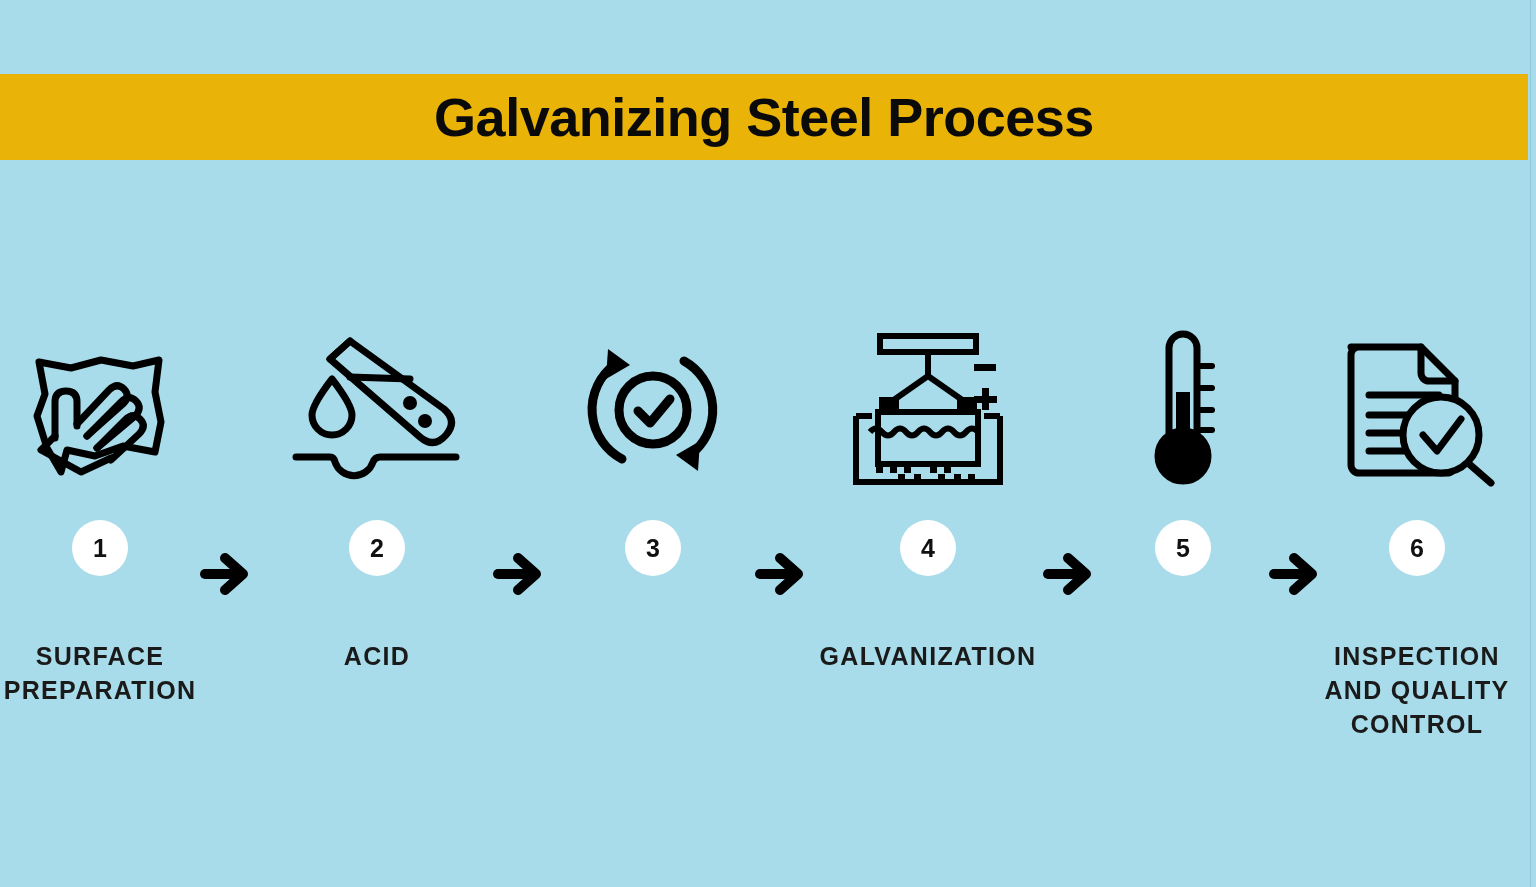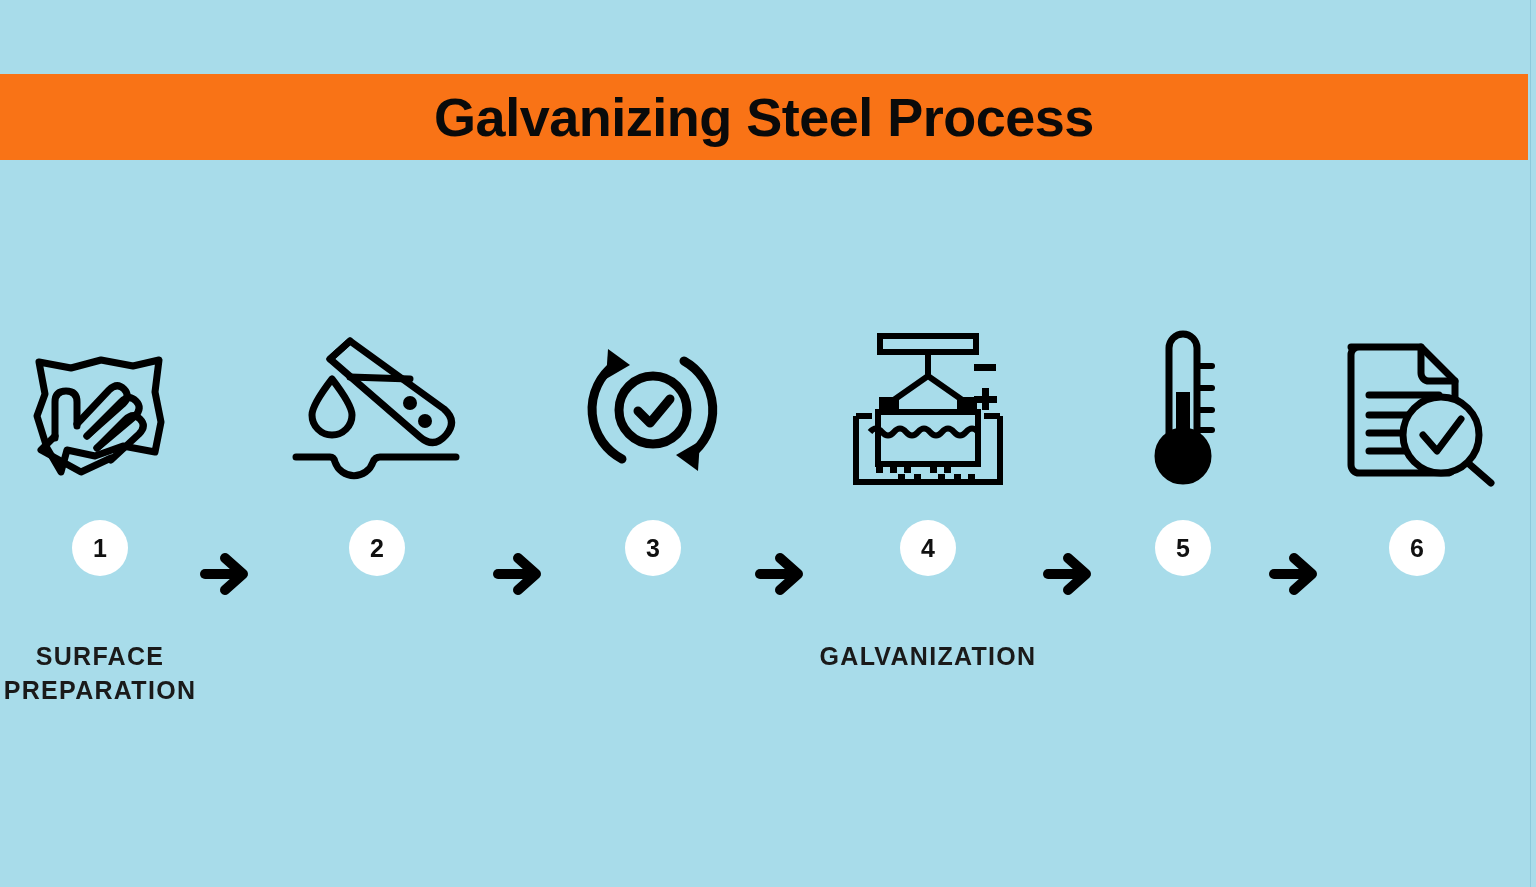--- a/index.html
+++ b/index.html
@@ -13,21 +13,21 @@
   
   .edge-strip {
     position:absolute; top:0; right:0; width:6px; height:887px;
     background:#a8dcea; border-left:1px solid #8ec9da;
   }
 
   
   .title-banner {
     position:absolute; left:0; top:74px;
     width:1528px; height:86px;
-    background:#f97316;
+    background:#eab308;
     display:flex; align-items:center; justify-content:center;
   }
   .title-text {
     font-size:54px;
     font-weight:bold;
     color:#0a0a0a;
     letter-spacing:-0.5px;
     white-space:nowrap;
     line-height:1;
   }
@@ -159,20 +159,21 @@
 
         <path d="M40 44 q-20 26 -20 36 a20 20 0 0 0 40 0 q0 -10 -20 -36 Z" fill="none" stroke="#000" stroke-width="7" stroke-linejoin="round"></path>
 
         <g fill="none" stroke="#000" stroke-width="7" stroke-linecap="round" stroke-linejoin="round">
           <path d="M4 122 L38 122 q4 0 5 5 a20 20 0 0 0 38 0 q2 -5 7 -5 L164 122"></path>
         </g>
       </svg>
     </div>
     <div class="step-num">2</div>
     <div class="step-label">
+      <div>ACID</div>
     </div>
   </div>
 
   <div class="arrow arrow-2">
     <svg width="60" height="52" viewBox="0 0 60 52">
       <g fill="none" stroke="#000" stroke-width="10" stroke-linecap="round" stroke-linejoin="round">
         <line x1="8" y1="26" x2="42" y2="26"></line>
         <polyline points="28,10 46,26 28,42"></polyline>
       </g>
     </svg>
@@ -312,15 +313,20 @@
 
           <circle cx="106" cy="102" r="38" fill="#a8dcea"></circle>
 
           <polyline points="88,102 102,118 126,86"></polyline>
 
           <line x1="133" y1="130" x2="156" y2="150"></line>
         </g>
       </svg>
     </div>
     <div class="step-num">6</div>
+    <div class="step-label">
+      <div>INSPECTION</div>
+      <div>AND QUALITY</div>
+      <div>CONTROL</div>
+    </div>
   </div>
 
 </div>
 
 </body></html>

